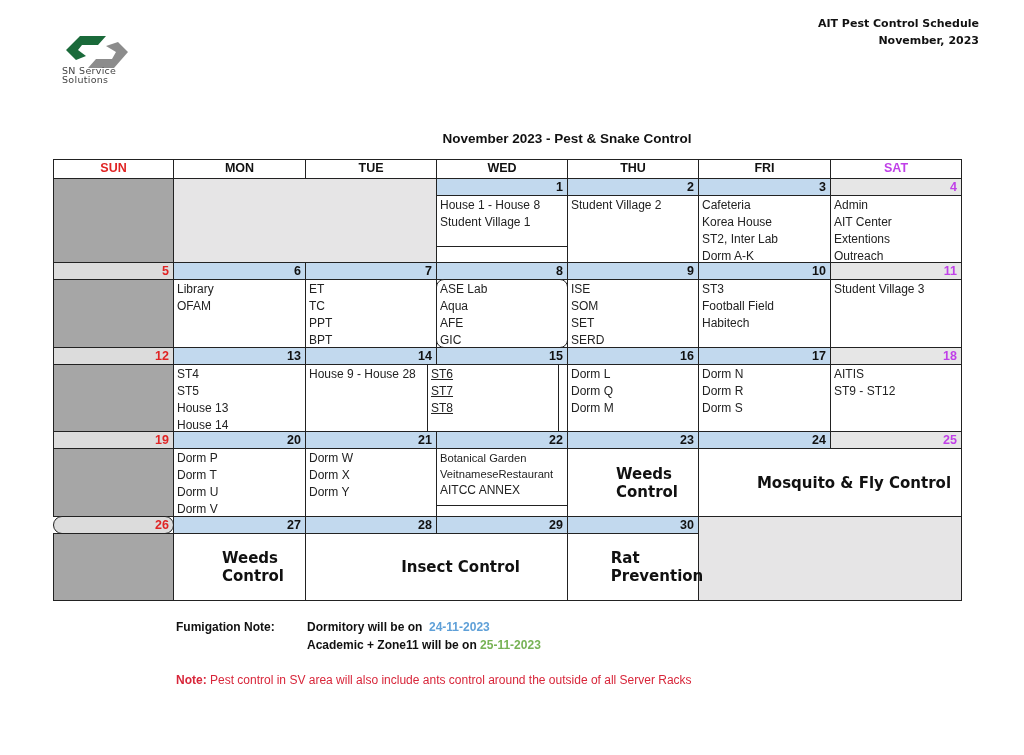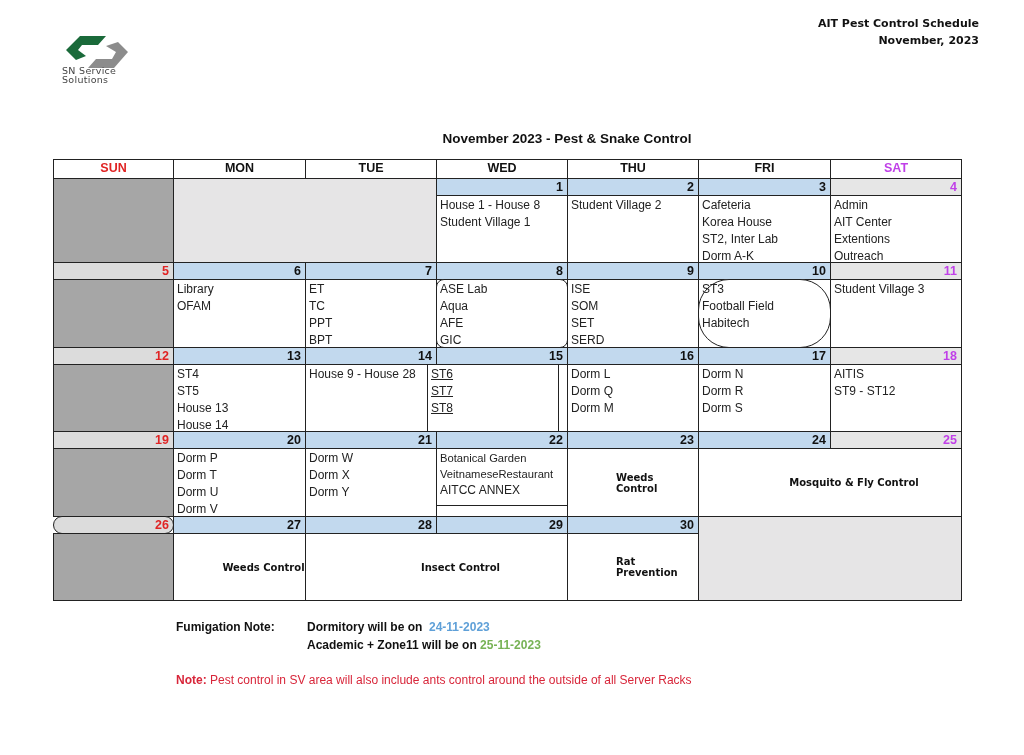--- a/index.html
+++ b/index.html
@@ -13,21 +13,21 @@
   .dow { background:#fff; text-align:center; font-weight:bold; font-size:12.5px; line-height:17px; }
   .date { text-align:right; font-weight:bold; font-size:12.5px; line-height:16px; padding-right:4px; }
   .date.wk { background:#c2d9ee; color:#111; }
   .date.sun { background:#dcdcdc; color:#e02424; }
   .date.sat { background:#e6e6e6; color:#c040e8; }
   .blank-sun { background:#a6a6a6; }
   .blank-gray { background:#e6e5e6; }
   .content { background:#fff; font-size:12px; line-height:17px; padding:1px 3px; color:#222; }
   .content.small { font-size:11.2px; line-height:17px; }
   .content .line { display:block; white-space:nowrap; }
-  .merged { background:#fff; display:flex; align-items:center; justify-content:center; font-family:"DejaVu Sans", sans-serif; font-weight:bold; font-size:10px; color:#111;padding-left:48px; }
+  .merged { background:#fff; display:flex; align-items:center; justify-content:center; font-family:"DejaVu Sans", sans-serif; font-weight:bold; font-size:15px; color:#111;padding-left:48px; }
   .note { position:absolute; font-weight:bold; font-size:12px; color:#111; }
   .blue { color:#5fa0d8; }
   .green { color:#77b255; }
   .red-note { position:absolute; left:176px; top:673px; font-size:12px; color:#d8263a; }
   .red-note b { font-weight:bold; }
 </style>
 </head>
 <body>
 
 <svg class="logo" viewBox="0 0 70 46" width="70" height="46">
@@ -55,21 +55,21 @@
   <div class="cell dow" style="left:514px;top:0;width:132px;height:20px;">THU</div>
   <div class="cell dow" style="left:645px;top:0;width:133px;height:20px;">FRI</div>
   <div class="cell dow" style="left:777px;top:0;width:132px;height:20px;color:#c040e8;">SAT</div>
 
   <div class="cell blank-sun" style="left:0;top:19px;width:121px;height:85px;"></div>
   <div class="cell blank-gray" style="left:120px;top:19px;width:264px;height:85px;"></div>
   <div class="cell date wk" style="left:383px;top:19px;width:132px;height:18px;">1</div>
   <div class="cell date wk" style="left:514px;top:19px;width:132px;height:18px;">2</div>
   <div class="cell date wk" style="left:645px;top:19px;width:133px;height:18px;">3</div>
   <div class="cell date sat" style="left:777px;top:19px;width:132px;height:18px;">4</div>
-  <div class="cell content" style="left:383px;top:36px;width:132px;height:68px;">
+  <div class="cell content" style="left:383px;top:36px;width:132px;height:52px;">
     <span class="line">House 1 - House 8</span>
     <span class="line">Student Village 1</span>
   </div>
   <div class="cell content" style="left:514px;top:36px;width:132px;height:68px;">
     <span class="line">Student Village 2</span>
   </div>
   <div class="cell content" style="left:645px;top:36px;width:133px;height:68px;">
     <span class="line">Cafeteria</span>
     <span class="line">Korea House</span>
     <span class="line">ST2, Inter Lab</span>
@@ -105,21 +105,21 @@
     <span class="line">Aqua</span>
     <span class="line">AFE</span>
     <span class="line">GIC</span>
   </div>
   <div class="cell content" style="left:514px;top:120px;width:132px;height:69px;">
     <span class="line">ISE</span>
     <span class="line">SOM</span>
     <span class="line">SET</span>
     <span class="line">SERD</span>
   </div>
-  <div class="cell content" style="left:645px;top:120px;width:133px;height:69px;border-radius:31px;">
+  <div class="cell content" style="left:645px;top:120px;width:133px;height:69px;">
     <span class="line">ST3</span>
     <span class="line">Football Field</span>
     <span class="line">Habitech</span>
   </div>
   <div class="cell content" style="left:777px;top:120px;width:132px;height:69px;">
     <span class="line">Student Village 3</span>
   </div>
 
   <div class="cell date sun" style="left:0;top:188px;width:121px;height:18px;">12</div>
   <div class="cell date wk" style="left:120px;top:188px;width:133px;height:18px;">13</div>

